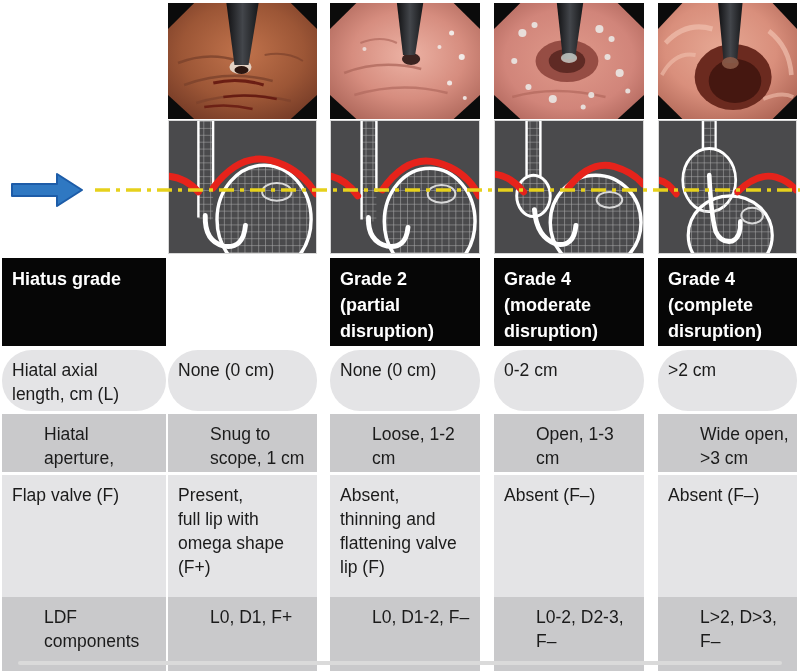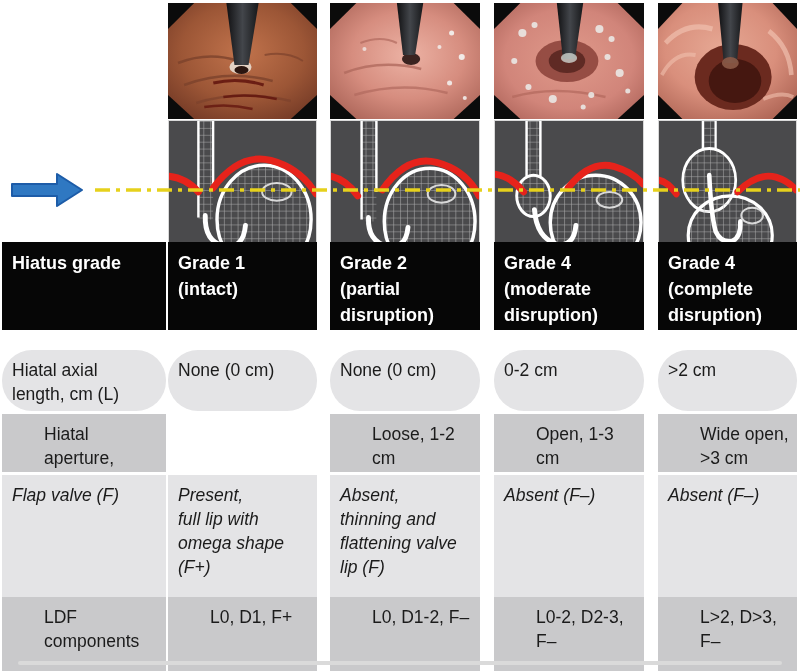--- a/index.html
+++ b/index.html
@@ -10,28 +10,28 @@
   .c1{left:2px;width:164px;}
   .c2{left:168px;width:149px;}
   .c3{left:330px;width:150px;}
   .c4{left:494px;width:150px;}
   .c5{left:658px;width:139px;}
   
   .photo{top:3px;height:116px;}
   .diag{top:120px;height:134px;border:1px solid #d8d8d8;box-sizing:border-box;}
   svg.photo, svg.diag{display:block;}
   
-  .hcell{top:242px;height:88px;background:#060606;color:#ffffff;font-weight:bold;
+  .hcell{top:258px;height:88px;background:#060606;color:#ffffff;font-weight:bold;
          font-size:18px;line-height:26px;padding:8px 4px 0 10px;box-sizing:border-box;
          white-space:pre-line;}
   .cell{color:#1b1b1b;font-size:17.5px;line-height:24px;padding:8px 4px 0 10px;
         box-sizing:border-box;white-space:pre-line;}
   .r1{top:350px;height:61px;border-radius:30px;}
   .r2{top:414px;height:58px;}
-  .r3{top:475px;height:144px;font-style:italic;}
+  .r3{top:475px;height:144px;}
   .r4{top:597px;height:77px;}
   .light{background:#e4e4e6;}
   .dark{background:#c9c9cb;padding-left:42px;}
   .bottom-rule{top:661px;left:18px;width:764px;height:4px;background:#dadada;border-radius:2px;}
   .yline{left:0;top:184px;width:800px;height:12px;z-index:4;}
   .arrow{left:10px;top:170px;width:74px;height:40px;}
 </style>
 </head>
 <body>
 
@@ -245,41 +245,41 @@
 
   <svg class="abs yline" viewBox="0 0 800 12" preserveAspectRatio="none">
     <line x1="95" y1="6" x2="800" y2="6" stroke-width="3.5" stroke-dasharray="15 6 4 6" stroke="#e6d11c"></line>
   </svg>
 
   <svg class="abs arrow" viewBox="0 0 74 40">
     <path d="M2 14 H47 V4 L72 20 L47 36 V26 H2 Z" stroke="#1d5ca8" stroke-width="2" stroke-linejoin="round" fill="#2f78c2"></path>
   </svg>
 
   <div class="abs hcell c1">Hiatus grade</div>
-  <div class="abs hcell c2">Grade 1
-(intact)</div>
   <div class="abs hcell c3">Grade 2
 (partial
 disruption)</div>
   <div class="abs hcell c4">Grade 4
 (moderate
 disruption)</div>
   <div class="abs hcell c5">Grade 4
 (complete
 disruption)</div>
 
   <div class="abs cell light r1 c1">Hiatal axial
 length, cm (L)</div>
   <div class="abs cell light r1 c2">None (0 cm)</div>
   <div class="abs cell light r1 c3">None (0 cm)</div>
   <div class="abs cell light r1 c4">0-2 cm</div>
   <div class="abs cell light r1 c5">&gt;2 cm</div>
 
   <div class="abs cell dark r2 c1">Hiatal aperture,
 cm (D)</div>
+  <div class="abs cell dark r2 c2">Snug to
+scope, 1 cm</div>
   <div class="abs cell dark r2 c3">Loose, 1-2 cm</div>
   <div class="abs cell dark r2 c4">Open, 1-3 cm</div>
   <div class="abs cell dark r2 c5">Wide open,
 &gt;3 cm</div>
 
   <div class="abs cell light r3 c1">Flap valve (F)</div>
   <div class="abs cell light r3 c3">Absent,
 thinning and
 flattening valve
 lip (F)</div>

